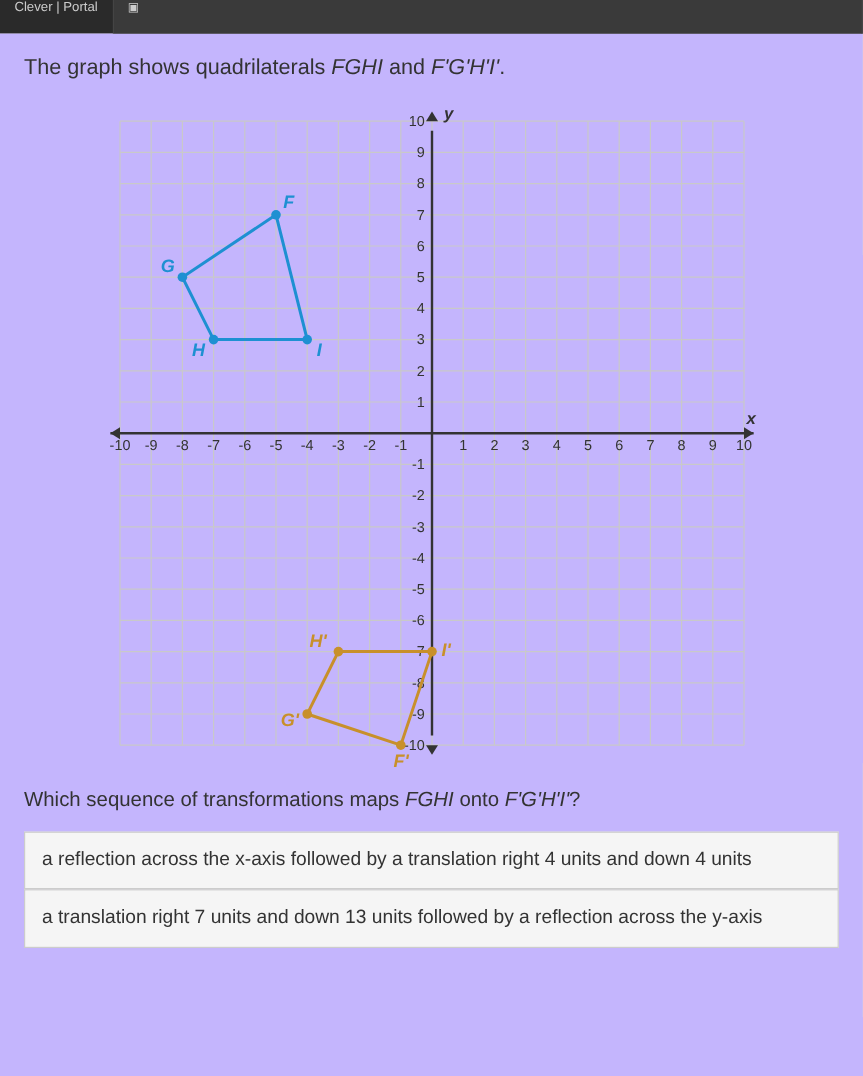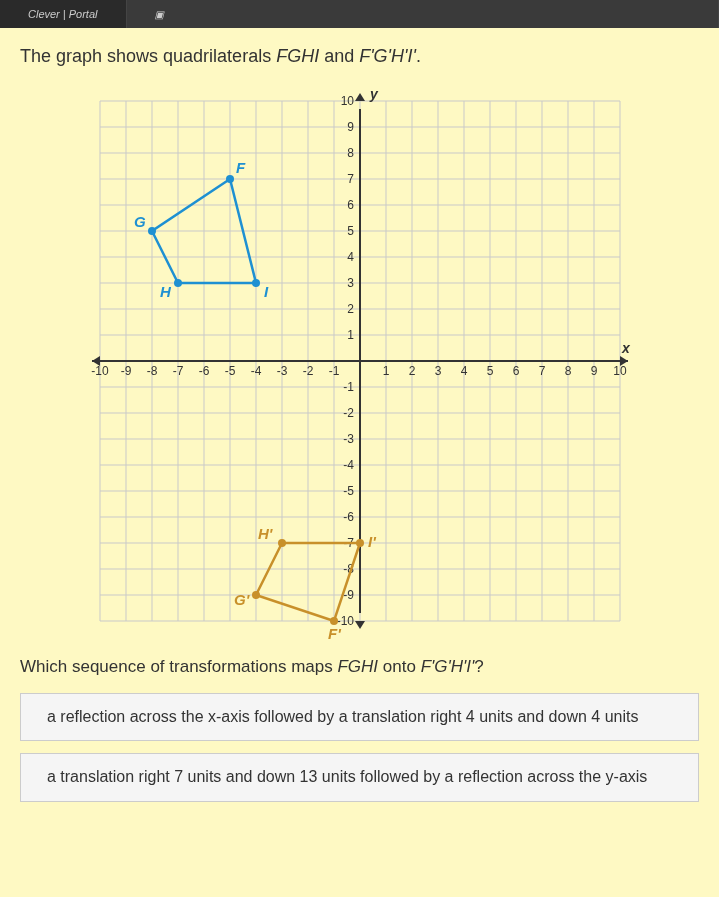--- a/index.html
+++ b/index.html
@@ -12,30 +12,28 @@
   }
   .tab-bar {
     display: flex;
     background: #2a2a2a;
     height: 28px;
     align-items: center;
     font-size: 11px;
     color: #ccc;
   }
   .tab {
-    padding: 0 28px;
+    padding: 0 12px;
     height: 100%;
     display: flex;
-    align-items: center;
     border-right: 1px solid #444;
-    font-style: italic;
   }
   .tab .icon { margin-right: 6px; font-size: 10px; }
   .content {
-    background: #fef9c3;
+    background: #c4b5fd;
     margin: 0;
     padding: 18px 20px 0 20px;
     min-height: calc(100% - 28px);
   }
   .prompt {
     font-size: 18px;
     color: #333;
     margin-bottom: 14px;
   }
   .graph-wrap {
@@ -46,22 +44,22 @@
   }
   svg { display: block; }
   .question {
     font-size: 17px;
     color: #333;
     margin: 6px 0 16px 0;
   }
   .option {
     background: #f5f5f5;
     border: 1px solid #ccc;
-    padding: 12px 26px;
-    margin-bottom: 12px;
+    padding: 12px 14px;
+    margin-bottom: 0;
     font-size: 16px;
     color: #333;
     cursor: pointer;
     line-height: 1.4;
   }
 </style>
 </head>
 <body>
 
 <div class="tab-bar">

